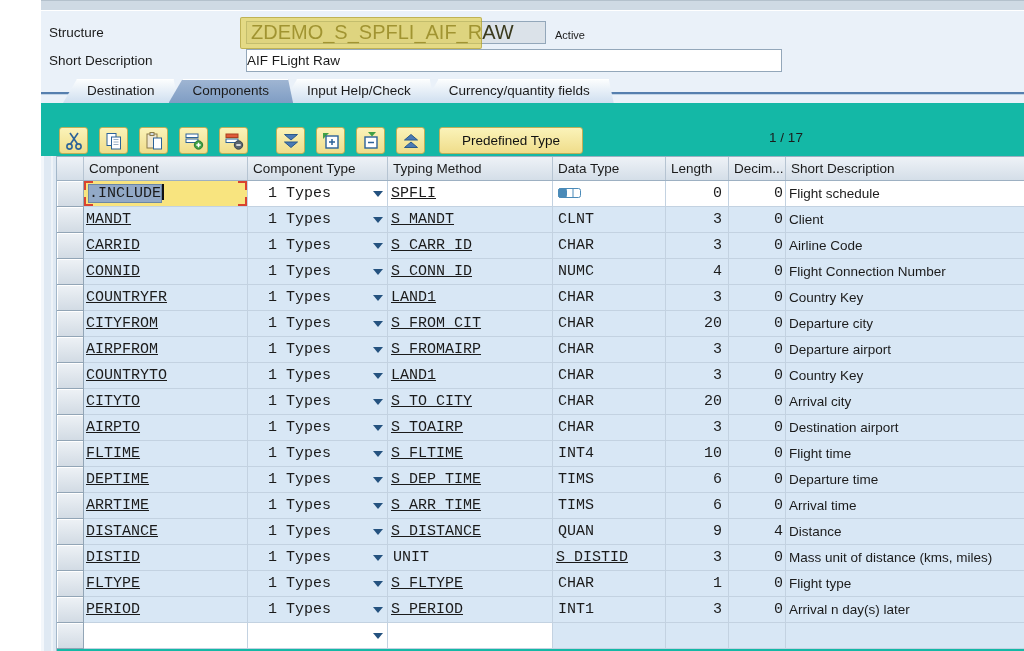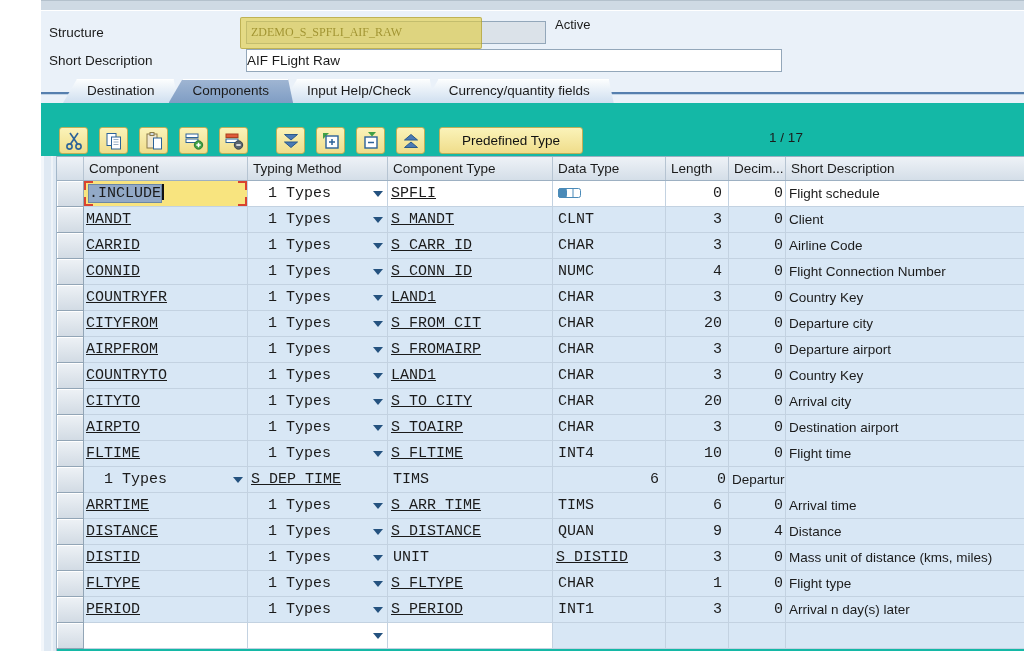--- a/index.html
+++ b/index.html
@@ -8,26 +8,26 @@
   
   .top-strip{position:absolute;left:0;top:0;width:1024px;height:11px;background:#cfdae4;
              border-top:1px solid #b4c1cc;border-bottom:1px solid #fff;box-sizing:border-box;}
   
   .upper{position:absolute;left:0;top:11px;width:1024px;height:92px;background:#eaf1f9;}
   .lbl{position:absolute;left:8px;font-size:13.5px;}
   .lbl.l1{top:14px;}
   .lbl.l2{top:42px;}
   .inp{position:absolute;box-sizing:border-box;border:1px solid #93a7ba;height:23px;line-height:21px;}
   .inp.structure{left:205px;top:10px;width:300px;background:#dbe2e9;}
-  .inp.structure .val{font-family:Liberation Serif, serif;font-size:12px;color:#3a3a1e;padding-left:4px;}
+  .inp.structure .val{font-family:Liberation Sans, sans-serif;font-size:20px;color:#3a3a1e;padding-left:4px;}
   .inp.shortdesc{left:205px;top:38px;width:536px;background:#ffffff;}
   .inp.shortdesc .val{font-size:13.5px;padding-left:0;}
   .hl{position:absolute;left:199px;top:6px;width:240px;height:30px;background:rgba(224,204,62,0.62);
       border:1px solid rgba(160,143,44,0.55);border-radius:2px;pointer-events:none;}
-  .active-txt{position:absolute;left:514px;top:6px;font-size:13px;}
+  .active-txt{position:absolute;left:514px;top:18px;font-size:11px;}
   
   .tabs{position:absolute;left:22px;top:68px;height:24px;display:flex;}
   .tab{height:24px;line-height:24px;padding:0 24px;font-size:13.5px;margin-right:-10px;
        clip-path:polygon(14px 0,calc(100% - 5px) 0,100% 100%,0 100%);
        background:linear-gradient(#fdfefe,#cfdff0);box-shadow:inset 0 1px 0 #fff;position:relative;z-index:1;}
   .tab.active{background:linear-gradient(#a0b6d3,#7f9dc4);z-index:3;}
   .tabline{position:absolute;left:0;top:92px;width:1024px;height:3px;background:#567fae;border-bottom:1px solid #c2d4e6;box-sizing:border-box;}
   
   .toolbar{position:absolute;left:18px;top:127px;display:flex;gap:11px;align-items:flex-start;}
   .tbtn{width:29px;height:27px;box-sizing:border-box;display:flex;align-items:center;justify-content:center;
@@ -173,22 +173,22 @@
     <button class="predef">Predefined Type</button>
   </div>
   <div class="counter">1 / 17</div>
 
   <div class="lstrip"></div>
 
   <div class="grid">
     <div class="ghead">
       <div class="hc"></div>
       <div class="hc">Component</div>
+      <div class="hc">Component Type</div>
       <div class="hc">Typing Method</div>
-      <div class="hc">Component Type</div>
       <div class="hc">Data Type</div>
       <div class="hc">Length</div>
       <div class="hc">Decim...</div>
       <div class="hc">Short Description</div>
     </div>
     <div class="gbody">
         <div class="trow sel-row">
           <div class="c csel"></div>
           <div class="c ccomp focus-cell"><span class="selection">.INCLUDE</span><span class="caret"></span></div>
           <div class="c ctyp">1 Types<span class="dd"></span></div>
@@ -299,20 +299,21 @@
           <div class="c ccomp"><span class="lnk">FLTIME</span></div>
           <div class="c ctyp">1 Types<span class="dd"></span></div>
           <div class="c cct"><span class="lnk">S_FLTIME</span></div>
           <div class="c cdt">INT4</div>
           <div class="c clen">10</div>
           <div class="c cdec">0</div>
           <div class="c csd">Flight time</div>
         </div>
         <div class="trow">
           <div class="c csel"></div>
+          <div class="c ccomp"><span class="lnk">DEPTIME</span></div>
           <div class="c ctyp">1 Types<span class="dd"></span></div>
           <div class="c cct"><span class="lnk">S_DEP_TIME</span></div>
           <div class="c cdt">TIMS</div>
           <div class="c clen">6</div>
           <div class="c cdec">0</div>
           <div class="c csd">Departure time</div>
         </div>
         <div class="trow">
           <div class="c csel"></div>
           <div class="c ccomp"><span class="lnk">ARRTIME</span></div>

